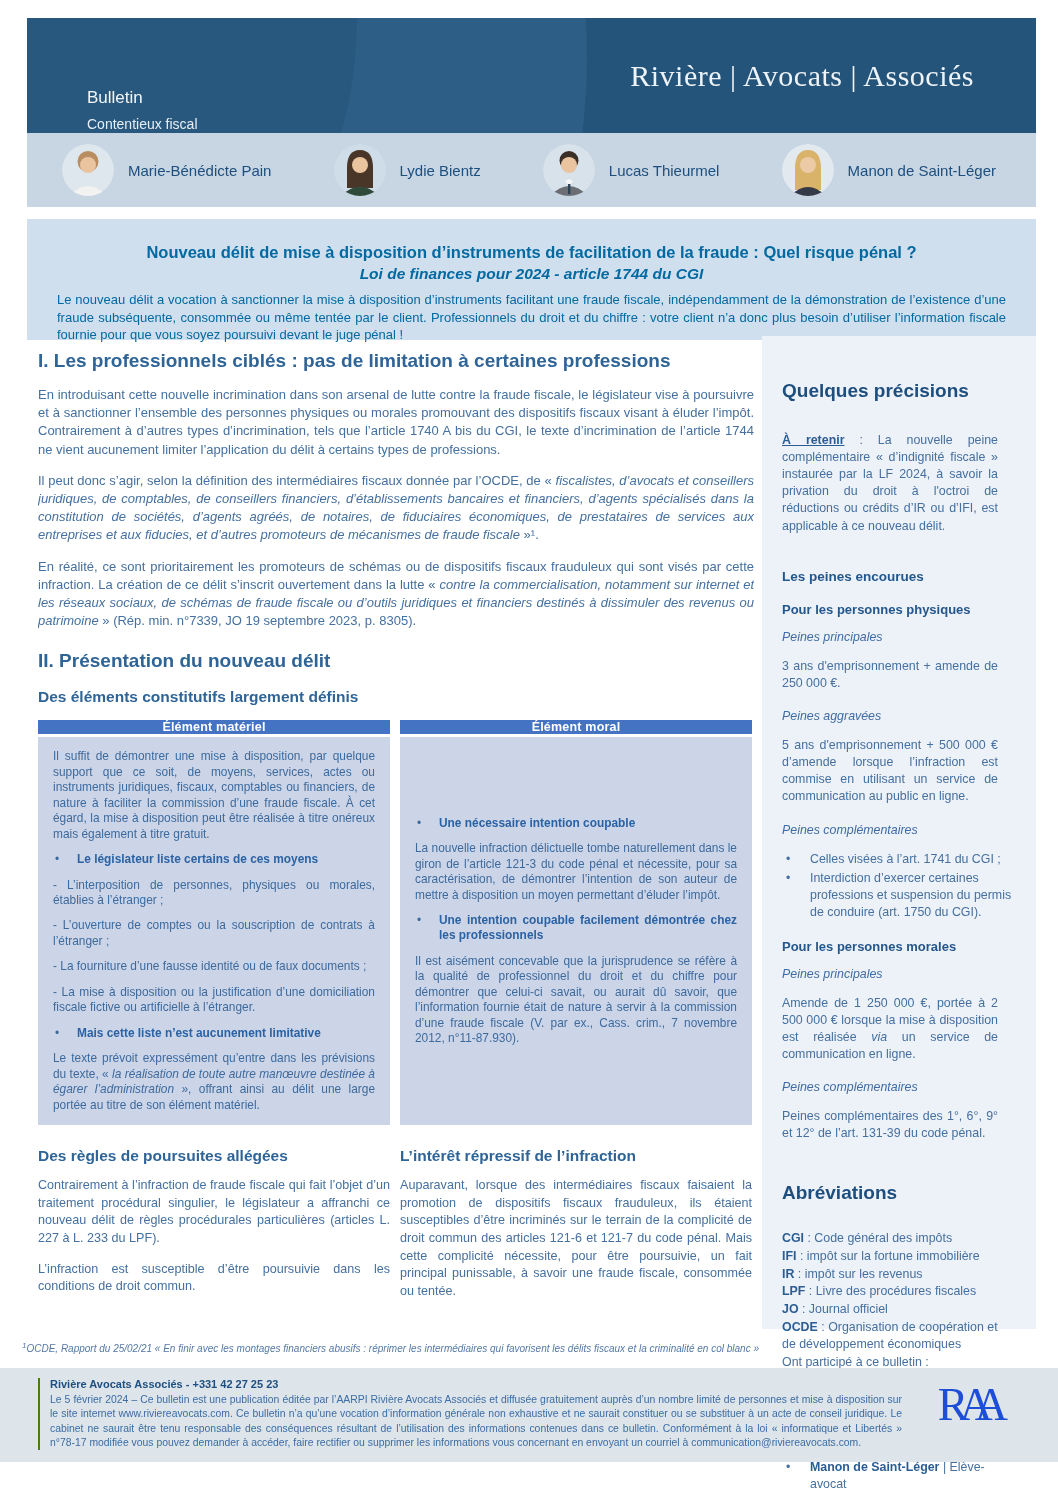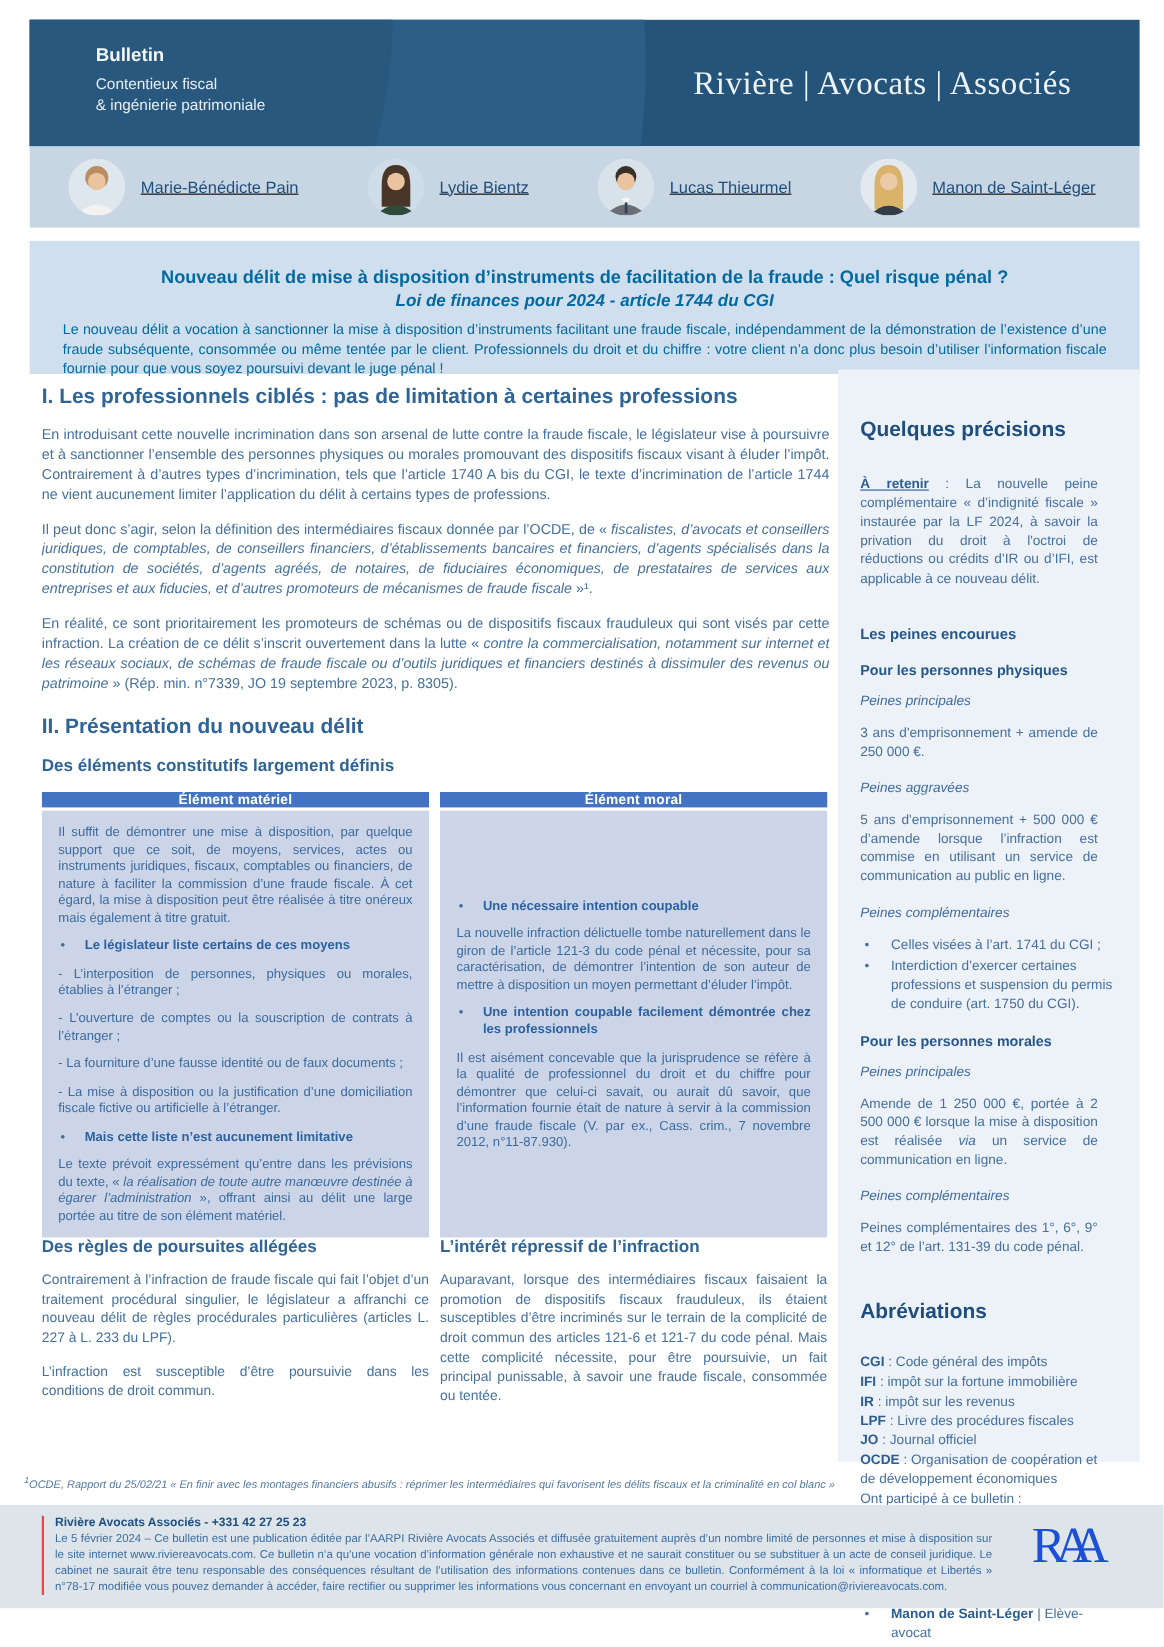--- a/index.html
+++ b/index.html
@@ -17,28 +17,28 @@
   html,body{margin:0;padding:0;background:#fff;}
   body{font-family:"Liberation Sans","DejaVu Sans",sans-serif;}
   #page{position:relative;width:1058px;height:1497px;background:#fff;overflow:hidden;}
 
   
   .masthead{position:absolute;left:27px;top:18px;width:1009px;height:115px;background:#24547a;overflow:hidden;}
   .swoosh{position:absolute;border-radius:50%;}
   .s1{width:1200px;height:1200px;background:#2d5f86;left:-640px;top:-560px;}
   .s2{width:840px;height:840px;background:#28587e;left:-510px;top:-420px;}
   .mast-left{position:absolute;left:60px;top:22px;color:#f2f6f9;z-index:2;}
-  .mast-title{font-weight:bold;font-size:17px;margin-bottom:7px;}
+  .mast-title{font-weight:normal;font-size:17px;margin-bottom:7px;margin-top:48px;}
   .mast-sub{font-size:14px;line-height:1.35;color:#e8eef4;}
   .firm-logo{position:absolute;right:62px;top:50%;transform:translateY(-50%);z-index:2;
     font-family:"Liberation Serif","DejaVu Serif",serif;font-size:30px;color:#eef3f7;letter-spacing:.5px;}
 
   
   .people{position:absolute;left:27px;top:133px;width:1009px;height:74px;background:var(--bandbg);
-    display:flex;align-items:center;justify-content:space-between;padding:0 40px 0 35px;box-sizing:border-box;text-decoration:underline;}
+    display:flex;align-items:center;justify-content:space-between;padding:0 40px 0 35px;box-sizing:border-box;}
   .person{display:flex;align-items:center;gap:14px;}
   .avatar{width:52px;height:52px;border-radius:50%;overflow:hidden;flex:none;display:block;}
   .pname{font-size:15px;color:#1e4e7d;}
 
   
   .banner{position:absolute;left:27px;top:219px;width:1009px;height:121px;background:var(--bannerbg);
     box-sizing:border-box;padding:24px 30px;color:#0369a1;}
   .banner-title{font-size:16.5px;font-weight:bold;text-align:center;}
   .banner-subtitle{font-size:15.5px;font-weight:bold;font-style:italic;text-align:center;margin-top:3px;}
   .banner-intro{font-size:13px;line-height:1.36;text-align:justify;margin:8px 0 0 0;}
@@ -59,21 +59,21 @@
   .cell.moral{justify-content:center;}
   .cell p{font-size:11.9px;line-height:1.3;margin:0 0 10px 0;text-align:justify;}
   .cell p:last-child{margin-bottom:0;}
   .bullet{display:flex;margin:0 0 10px 0;}
   .bullet .mk{flex:none;width:22px;padding-left:2px;color:var(--celltext);}
   .bullet .mk::before{content:"•";}
   .bullet .bt{font-weight:bold;color:#2b62a4;text-align:justify;}
   .dashline{text-align:justify;margin:0;}
   .dashgroup{margin:0 0 10px 0;}
 
-  .cols{display:grid;grid-template-columns:352px 352px;column-gap:10px;}
+  .cols{display:grid;grid-template-columns:352px 352px;column-gap:10px;margin-top:22px;}
   .cols h2{margin:0 0 12px 0;}
   .cols p{font-size:12.6px;}
 
   
   .sidebar{position:absolute;left:762px;top:336px;width:274px;height:993px;background:var(--sidebarbg);
     box-sizing:border-box;padding:44px 22px 0 20px;color:var(--body);}
   .sidebar .sb-title{font-size:19px;font-weight:bold;color:var(--navy);margin:0 0 30px 0;}
   .sidebar p{font-size:12.4px;line-height:1.38;text-align:justify;margin:0 16px 12px 0;}
   .note-label{font-weight:bold;text-decoration:underline;color:#2b5d93;}
   .sb-h3{font-size:13.5px;font-weight:bold;color:#24578c;margin:34px 0 16px 0;}
@@ -89,21 +89,21 @@
   .contrib .nm{font-weight:bold;color:#2b5d93;}
   .sb-title.abbrev{margin:40px 0 26px 0;}
 
   
   .footnote{position:absolute;left:22px;top:1341px;width:740px;font-size:10px;font-style:italic;color:#5579a5;}
   .footnote sup{font-size:8px;}
 
   
   .footer{position:absolute;left:0;top:1368px;width:1058px;height:94px;background:var(--footerbg);
     box-sizing:border-box;padding:10px 20px 0 38px;}
-  .footer-text{border-left:2px solid #ef4444;padding-left:10px;width:852px;}
+  .footer-text{border-left:2px solid #4d7c0f;padding-left:10px;width:852px;}
   .footer-firm{font-size:11px;font-weight:bold;color:#1d4f80;margin-bottom:3px;}
   .footer-body{font-size:10.4px;line-height:1.38;color:#3c6da4;text-align:justify;margin:0;}
   .raa{position:absolute;right:50px;top:14px;font-family:"Liberation Serif","DejaVu Serif",serif;
     color:#1d4ed8;font-weight:normal;font-size:46px;line-height:1;}
   .raa .l2{margin-left:-9px;}
   .raa .l3{margin-left:-18px;}
 </style>
 </head>
 <body>
 

